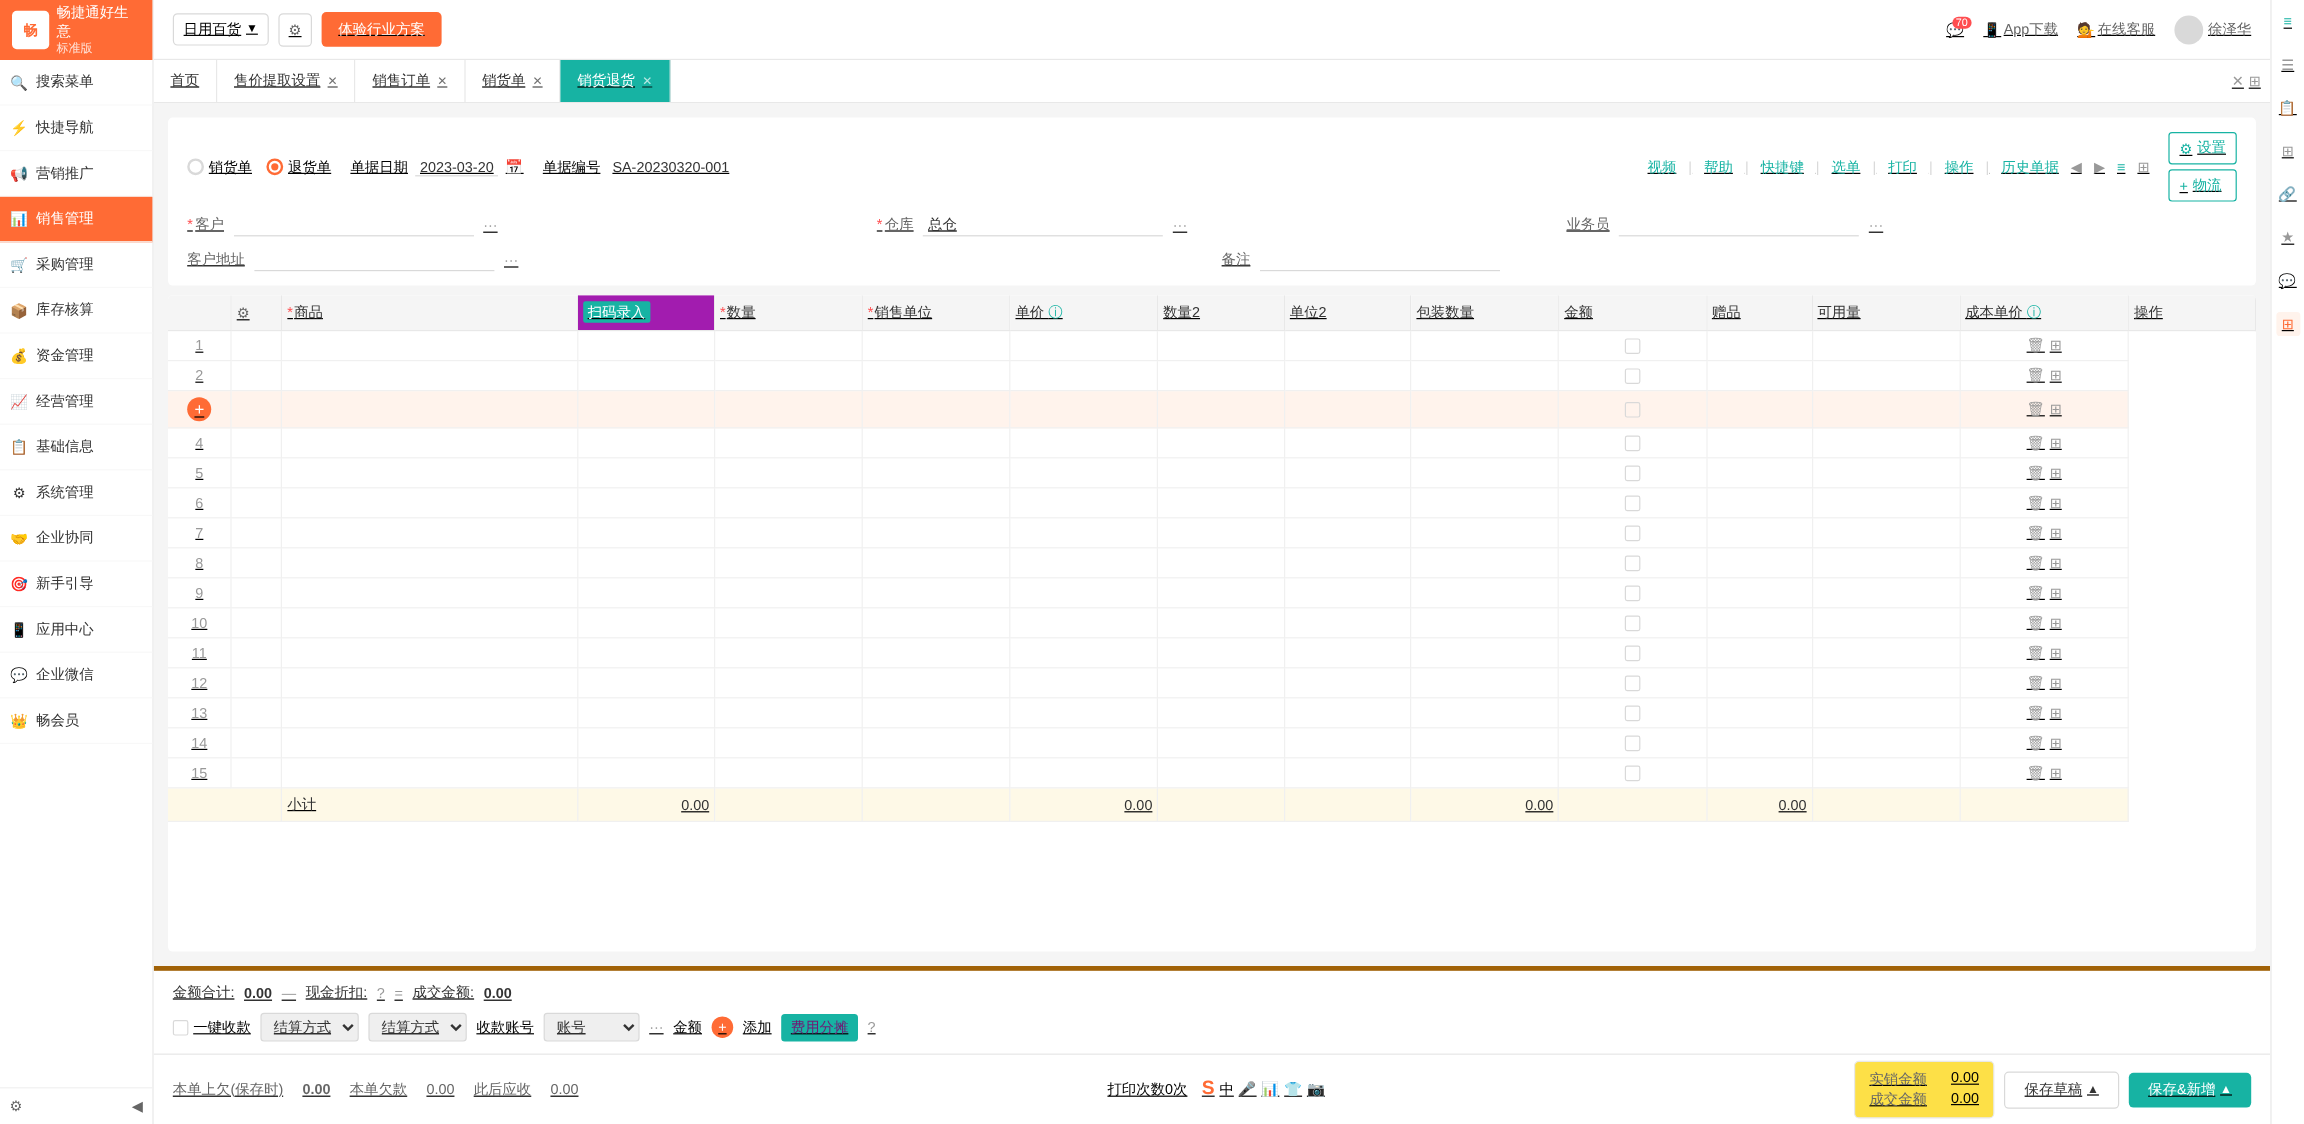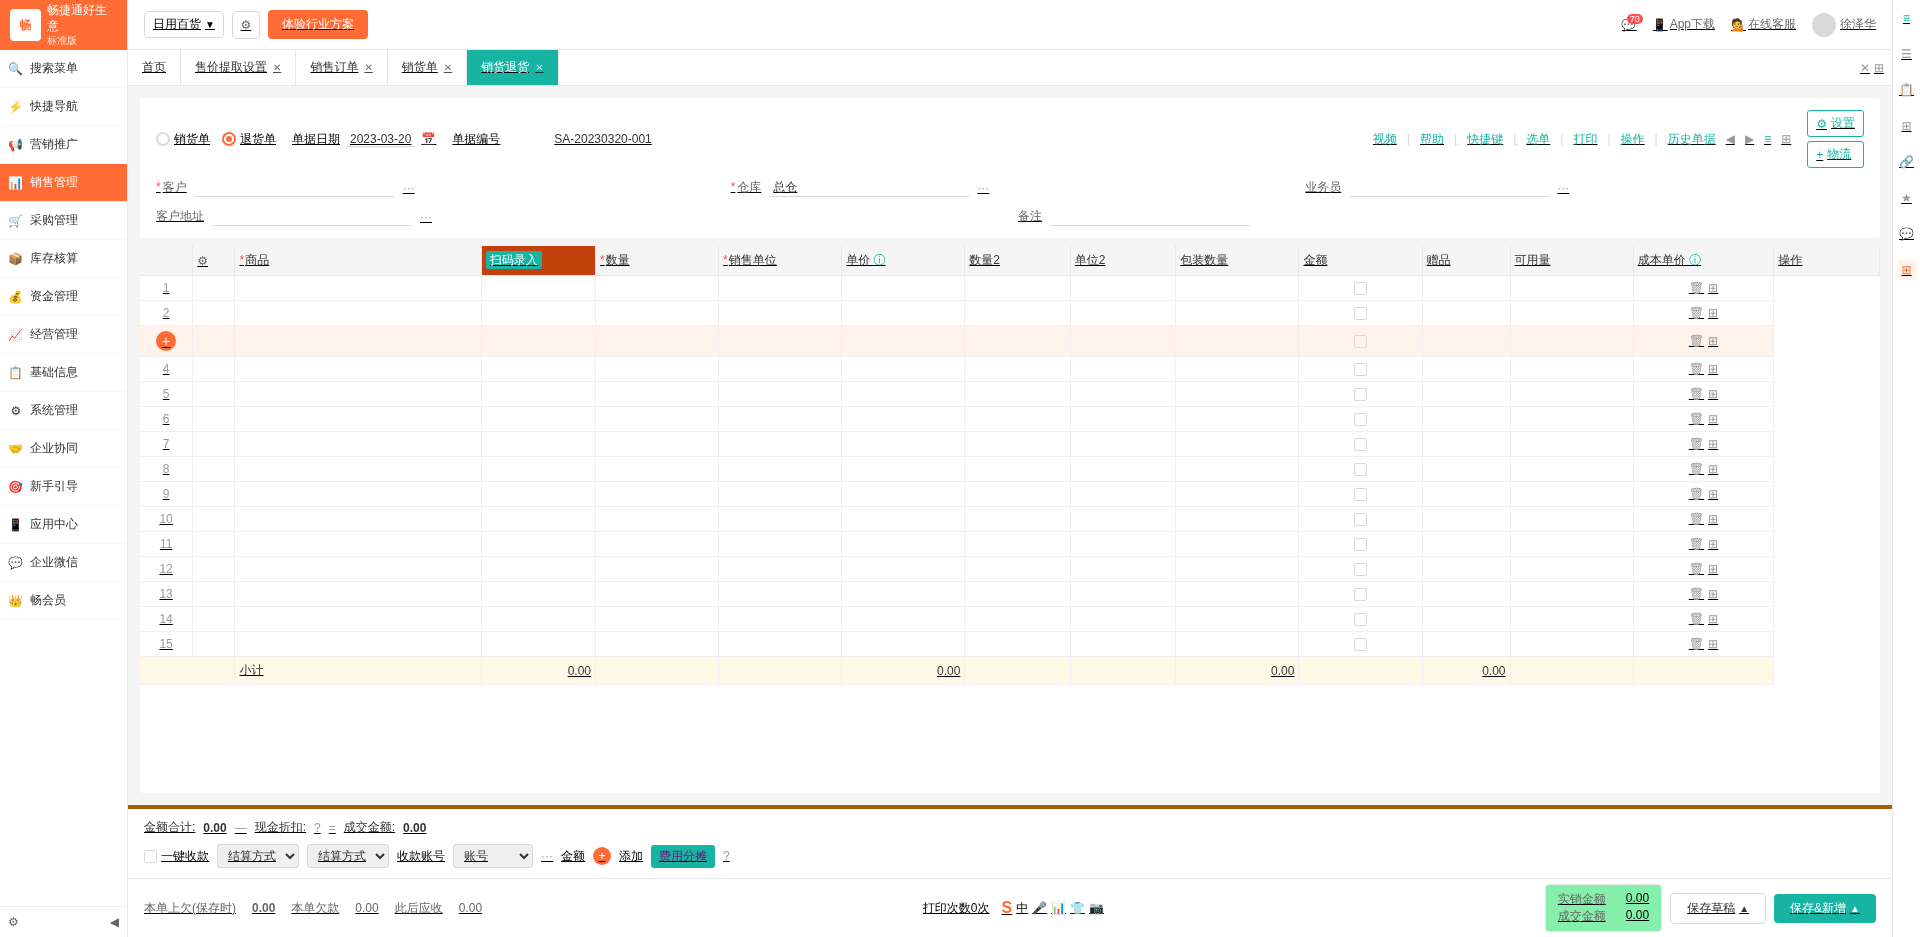--- a/index.html
+++ b/index.html
@@ -59,21 +59,21 @@
     .side-btns { display: flex; flex-direction: column; gap: 4px; }
     .side-btn { display: flex; align-items: center; gap: 4px; color: #17b3a3; cursor: pointer; padding: 4px 8px; border: 1px solid #17b3a3; border-radius: 3px; font-size: 11px; }
 
     
     .table-card { background: #fff; border-radius: 4px; flex: 1; display: flex; flex-direction: column; overflow: hidden; }
 
     .data-table { flex: 1; overflow: auto; }
     table { width: 100%; border-collapse: collapse; font-size: 12px; }
     thead th { background: #f5f5f5; padding: 6px 4px; text-align: left; border-bottom: 1px solid #e8e8e8; border-right: 1px solid #e8e8e8; white-space: nowrap; color: #333; font-weight: 500; position: sticky; top: 0; z-index: 2; }
     thead th.required::before { content: '*'; color: #ff4d4f; margin-right: 1px; }
-    thead th.highlight { background: #c2410c; color: #fff; }
+    thead th.highlight { background: #a21caf; color: #fff; }
     tbody td { padding: 5px 4px; border-bottom: 1px solid #f0f0f0; border-right: 1px solid #f0f0f0; color: #333; }
     tbody tr:nth-child(3) { background: #fff3ec; }
     .row-num { color: #999; text-align: center; width: 30px; }
     .row-add { width: 20px; height: 20px; background: #ff6b35; color: #fff; border-radius: 50%; display: flex; align-items: center; justify-content: center; cursor: pointer; font-size: 14px; margin: 0 auto; }
     .action-icons { display: flex; gap: 4px; justify-content: center; }
     .action-icon { cursor: pointer; color: #999; }
     .checkbox-cell { display: flex; justify-content: center; align-items: center; }
     .checkbox-custom { width: 13px; height: 13px; border: 1px solid #d9d9d9; border-radius: 2px; cursor: pointer; }
 
     
@@ -264,21 +264,21 @@
                 <span>退货单</span>
               </label>
             </div>
             <div class="doc-field">
               <span>单据日期</span>
               <span style="color:#333;cursor:pointer;border-bottom:1px solid #d9d9d9;padding: 0 4px;">2023-03-20</span>
               <span style="cursor:pointer;color:#17b3a3;">📅</span>
             </div>
             <div class="doc-field">
               <span>单据编号</span>
-              <span style="color:#333;padding:0 4px;margin-left:44px;">SA-20230320-001</span>
+              <span style="color:#333;padding:0 4px;">SA-20230320-001</span>
             </div>
             <div class="doc-actions">
               <span style="cursor:pointer;color:#17b3a3;">视频</span>
               <span style="color:#d9d9d9;">|</span>
               <span style="cursor:pointer;color:#17b3a3;">帮助</span>
               <span style="color:#d9d9d9;">|</span>
               <span style="cursor:pointer;color:#17b3a3;">快捷键</span>
               <span style="color:#d9d9d9;">|</span>
               <span style="cursor:pointer;color:#17b3a3;">选单</span>
               <span style="color:#d9d9d9;">|</span>
@@ -808,21 +808,21 @@
           <div style="display:flex;align-items:center;gap:4px;margin-left:8px;">
             <span style="cursor:pointer;color:#ff6b35;font-size:16px;font-weight:bold;">S</span>
             <span style="cursor:pointer;">中</span>
             <span style="cursor:pointer;">🎤</span>
             <span style="cursor:pointer;">📊</span>
             <span style="cursor:pointer;">👕</span>
             <span style="cursor:pointer;">📷</span>
           </div>
         </div>
         <div class="footer-right">
-          <div style="background:#86efac;border:1px solid #e8e8e8;padding:6px 12px;border-radius:4px;text-align:right;">
+          <div style="background:#fde047;border:1px solid #e8e8e8;padding:6px 12px;border-radius:4px;text-align:right;">
             <div style="display:flex;justify-content:space-between;gap:20px;">
               <span style="color:#666;">实销金额</span>
               <span style="font-weight:500;">0.00</span>
             </div>
             <div style="display:flex;justify-content:space-between;gap:20px;">
               <span style="color:#666;">成交金额</span>
               <span style="font-weight:500;">0.00</span>
             </div>
           </div>
           <button class="btn-save-draft">

